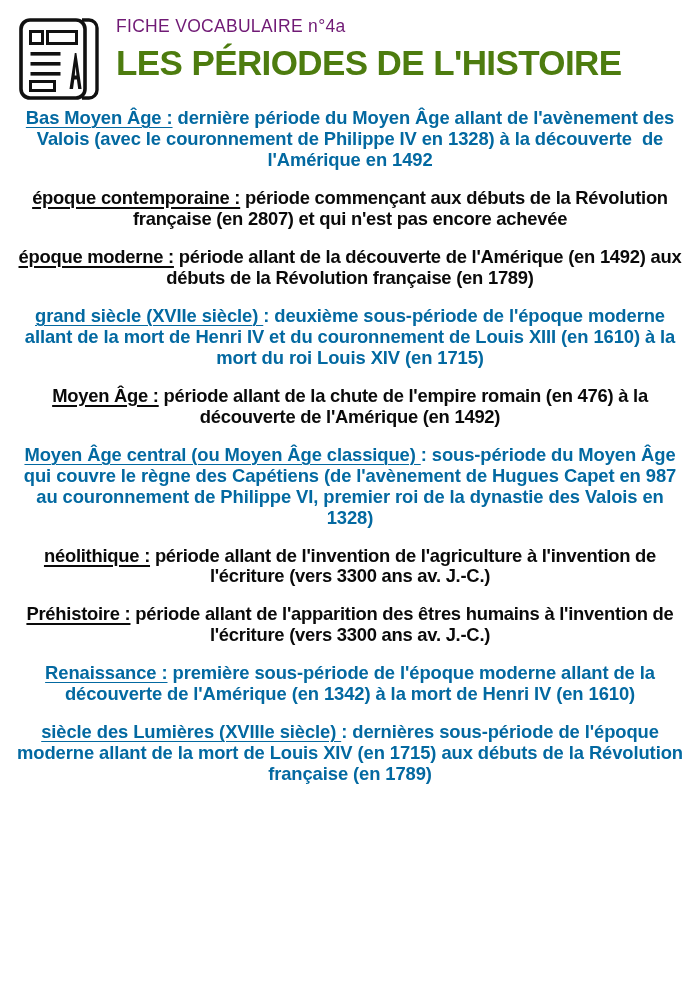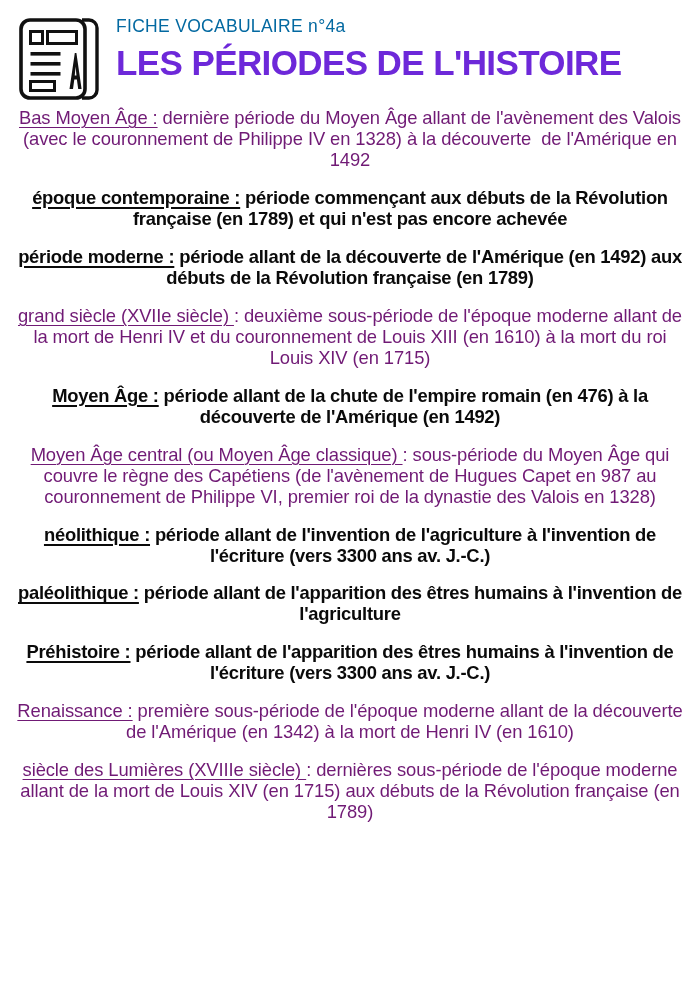--- a/index.html
+++ b/index.html
@@ -43,31 +43,31 @@
   .header-text {
     flex: 1 1 auto;
     padding-left: 10px;
     display: flex;
     flex-direction: column;
     justify-content: flex-start;
   }
   .kicker {
     font-size: 17.5px;
     letter-spacing: 0.3px;
-    color: #0369a1;
+    color: #701a75;
     font-weight: 400;
     line-height: 1.2;
     margin-top: 6px;
     white-space: nowrap;
   }
   .doc-title {
     font-size: 35px;
     font-weight: 700;
     letter-spacing: -0.6px;
-    color: #6d28d9;
+    color: #4d7c0f;
     line-height: 1.08;
     margin-top: 7px;
     white-space: nowrap;
   }
 
   
   .entries {
     padding: 0 8px;
     box-sizing: border-box;
   }
@@ -80,24 +80,24 @@
   .entry:last-child { margin-bottom: 0; }
 
   .entry.bold {
     font-weight: 700;
     font-size: 18.4px;
     letter-spacing: -0.25px;
     color: #0a0a0a;
     padding: 0 2px;
   }
   .entry.regular {
-    font-weight: 400;
+    font-weight: 700;
     font-size: 18.4px;
     letter-spacing: -0.1px;
-    color: #701a75;
+    color: #0369a1;
     padding: 0 4px;
   }
 
   .term {
     text-decoration: underline;
     text-decoration-thickness: 1.4px;
     text-underline-offset: 2.5px;
   }
   .entry.bold .term { text-decoration-thickness: 2.1px; }
 </style>
@@ -132,25 +132,24 @@
 
     <div class="header-text">
       <div class="kicker">FICHE VOCABULAIRE n°4a</div>
       <div class="doc-title">LES PÉRIODES DE L'HISTOIRE</div>
     </div>
 
   </div>
 
   <div class="entries">
       <p class="entry regular"><span class="term">Bas Moyen Âge :</span><span class="definition"> dernière période du Moyen Âge allant de l'avènement des Valois (avec le couronnement de Philippe IV en 1328) à la découverte  de l'Amérique en 1492</span></p>
-      <p class="entry bold"><span class="term">époque contemporaine :</span><span class="definition"> période commençant aux débuts de la Révolution française (en 1789) et qui n'est pas encore achevée</span></p>
-      <p class="entry bold"><span class="term">période moderne :</span><span class="definition"> période allant de la découverte de l'Amérique (en 1492) aux débuts de la Révolution française (en 1789)</span></p>
+      <p class="entry bold"><span class="term">époque contemporaine :</span><span class="definition"> période commençant aux débuts de la Révolution française (en 2807) et qui n'est pas encore achevée</span></p>
+      <p class="entry bold"><span class="term">époque moderne :</span><span class="definition"> période allant de la découverte de l'Amérique (en 1492) aux débuts de la Révolution française (en 1789)</span></p>
       <p class="entry regular"><span class="term">grand siècle (XVIIe siècle) </span><span class="definition">: deuxième sous-période de l'époque moderne allant de la mort de Henri IV et du couronnement de Louis XIII (en 1610) à la mort du roi Louis XIV (en 1715)</span></p>
       <p class="entry bold"><span class="term">Moyen Âge :</span><span class="definition"> période allant de la chute de l'empire romain (en 476) à la découverte de l'Amérique (en 1492)</span></p>
       <p class="entry regular"><span class="term">Moyen Âge central (ou Moyen Âge classique) </span><span class="definition">: sous-période du Moyen Âge qui couvre le règne des Capétiens (de l'avènement de Hugues Capet en 987 au couronnement de Philippe VI, premier roi de la dynastie des Valois en 1328)</span></p>
       <p class="entry bold"><span class="term">néolithique :</span><span class="definition"> période allant de l'invention de l'agriculture à l'invention de l'écriture (vers 3300 ans av. J.-C.)</span></p>
-      <p class="entry bold"><span class="term">paléolithique :</span><span class="definition"> période allant de l'apparition des êtres humains à l'invention de l'agriculture</span></p>
       <p class="entry bold"><span class="term">Préhistoire :</span><span class="definition"> période allant de l'apparition des êtres humains à l'invention de l'écriture (vers 3300 ans av. J.-C.)</span></p>
       <p class="entry regular"><span class="term">Renaissance :</span><span class="definition"> première sous-période de l'époque moderne allant de la découverte de l'Amérique (en 1342) à la mort de Henri IV (en 1610)</span></p>
       <p class="entry regular"><span class="term">siècle des Lumières (XVIIIe siècle) </span><span class="definition">: dernières sous-période de l'époque moderne allant de la mort de Louis XIV (en 1715) aux débuts de la Révolution française (en 1789)</span></p>
     </div>
 
 </div>
 
 </body></html>

